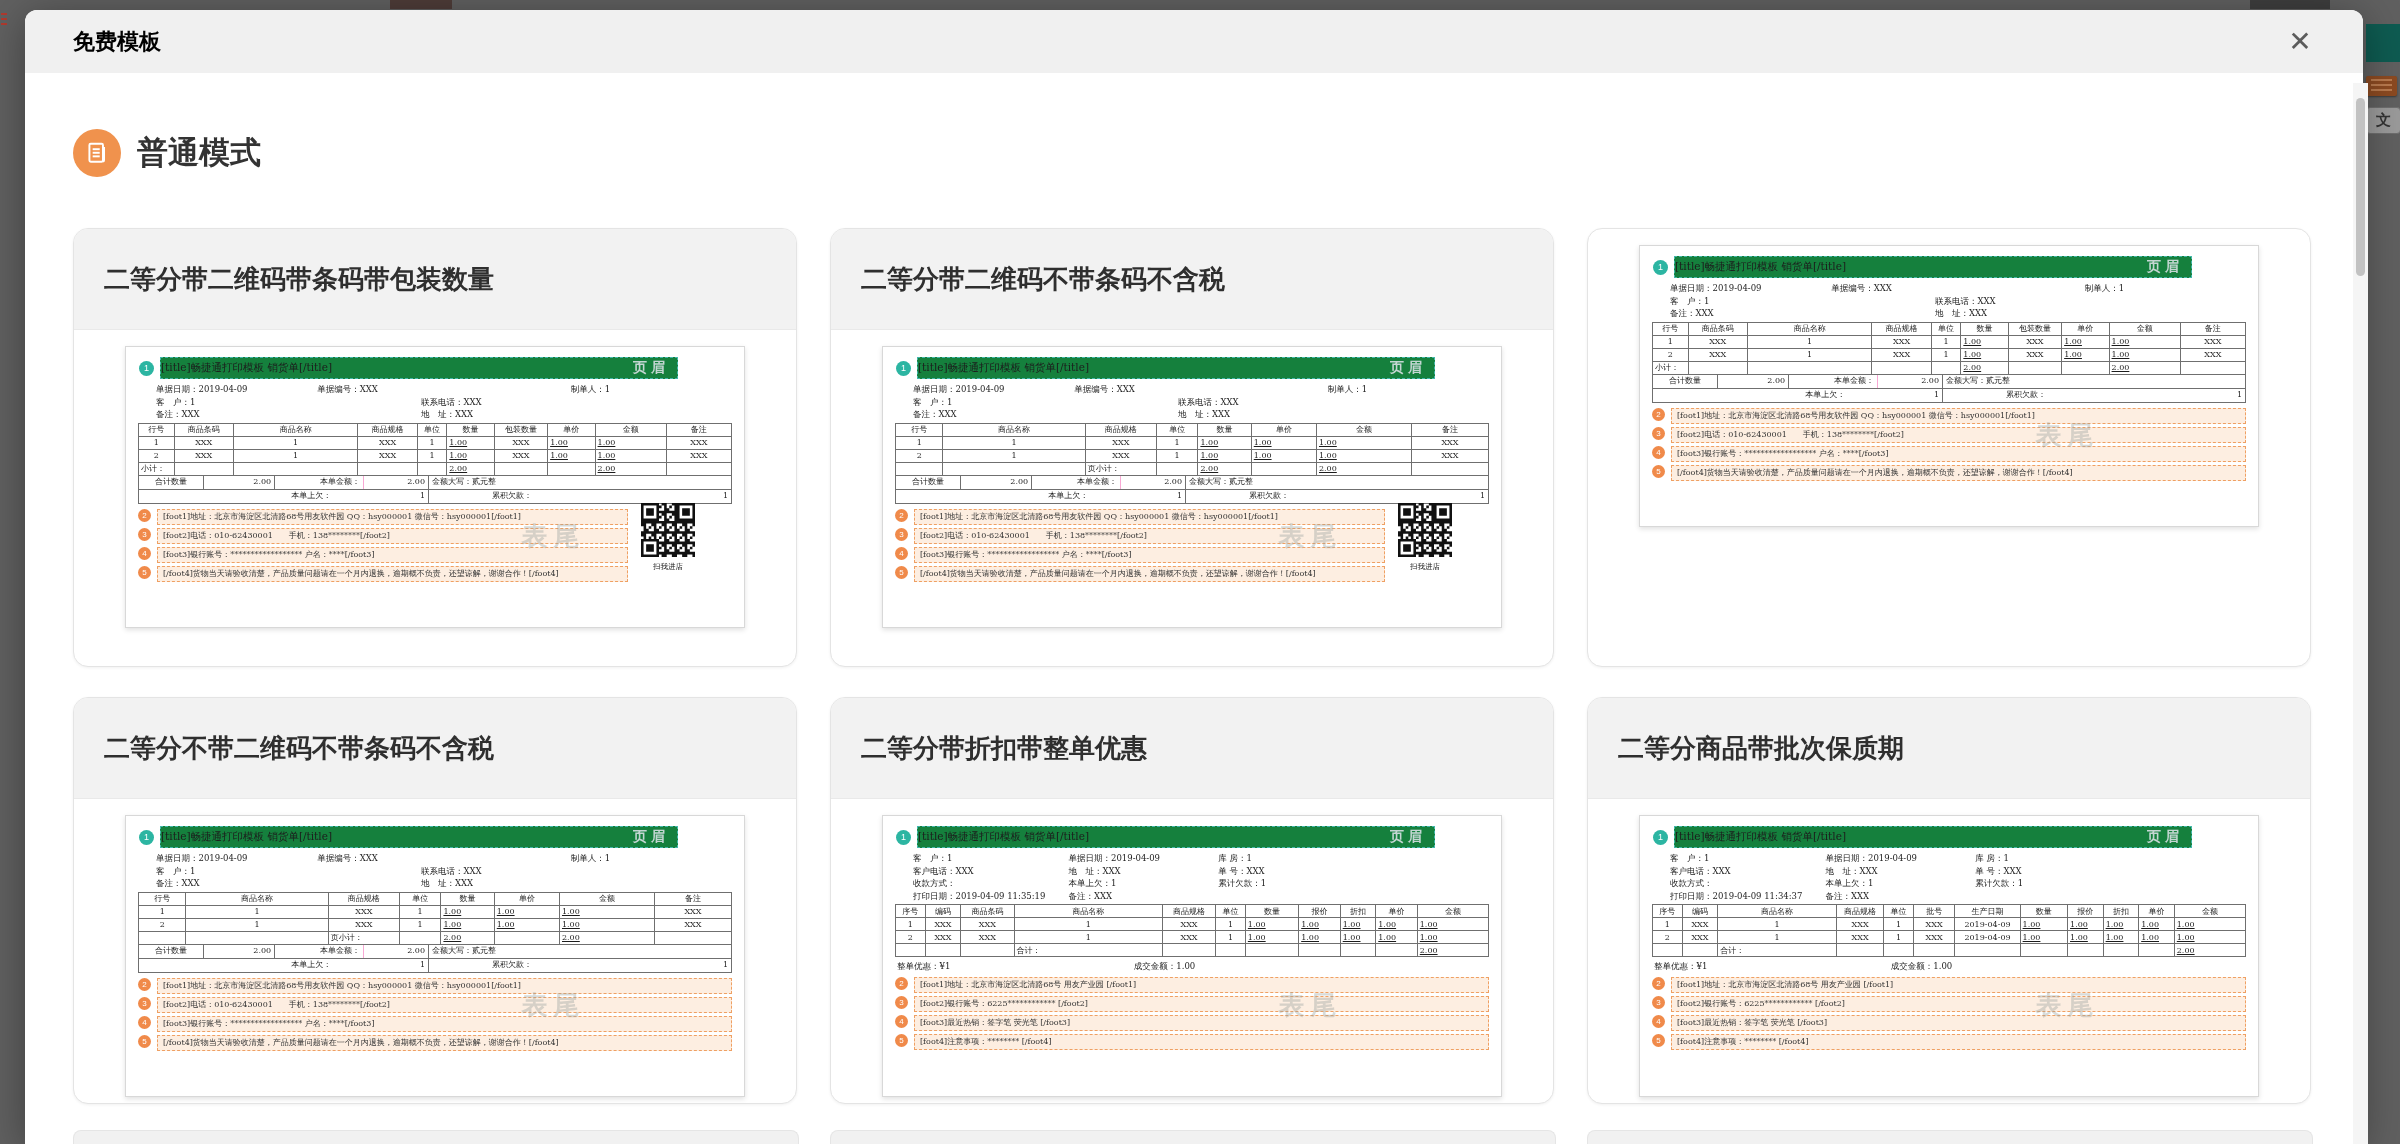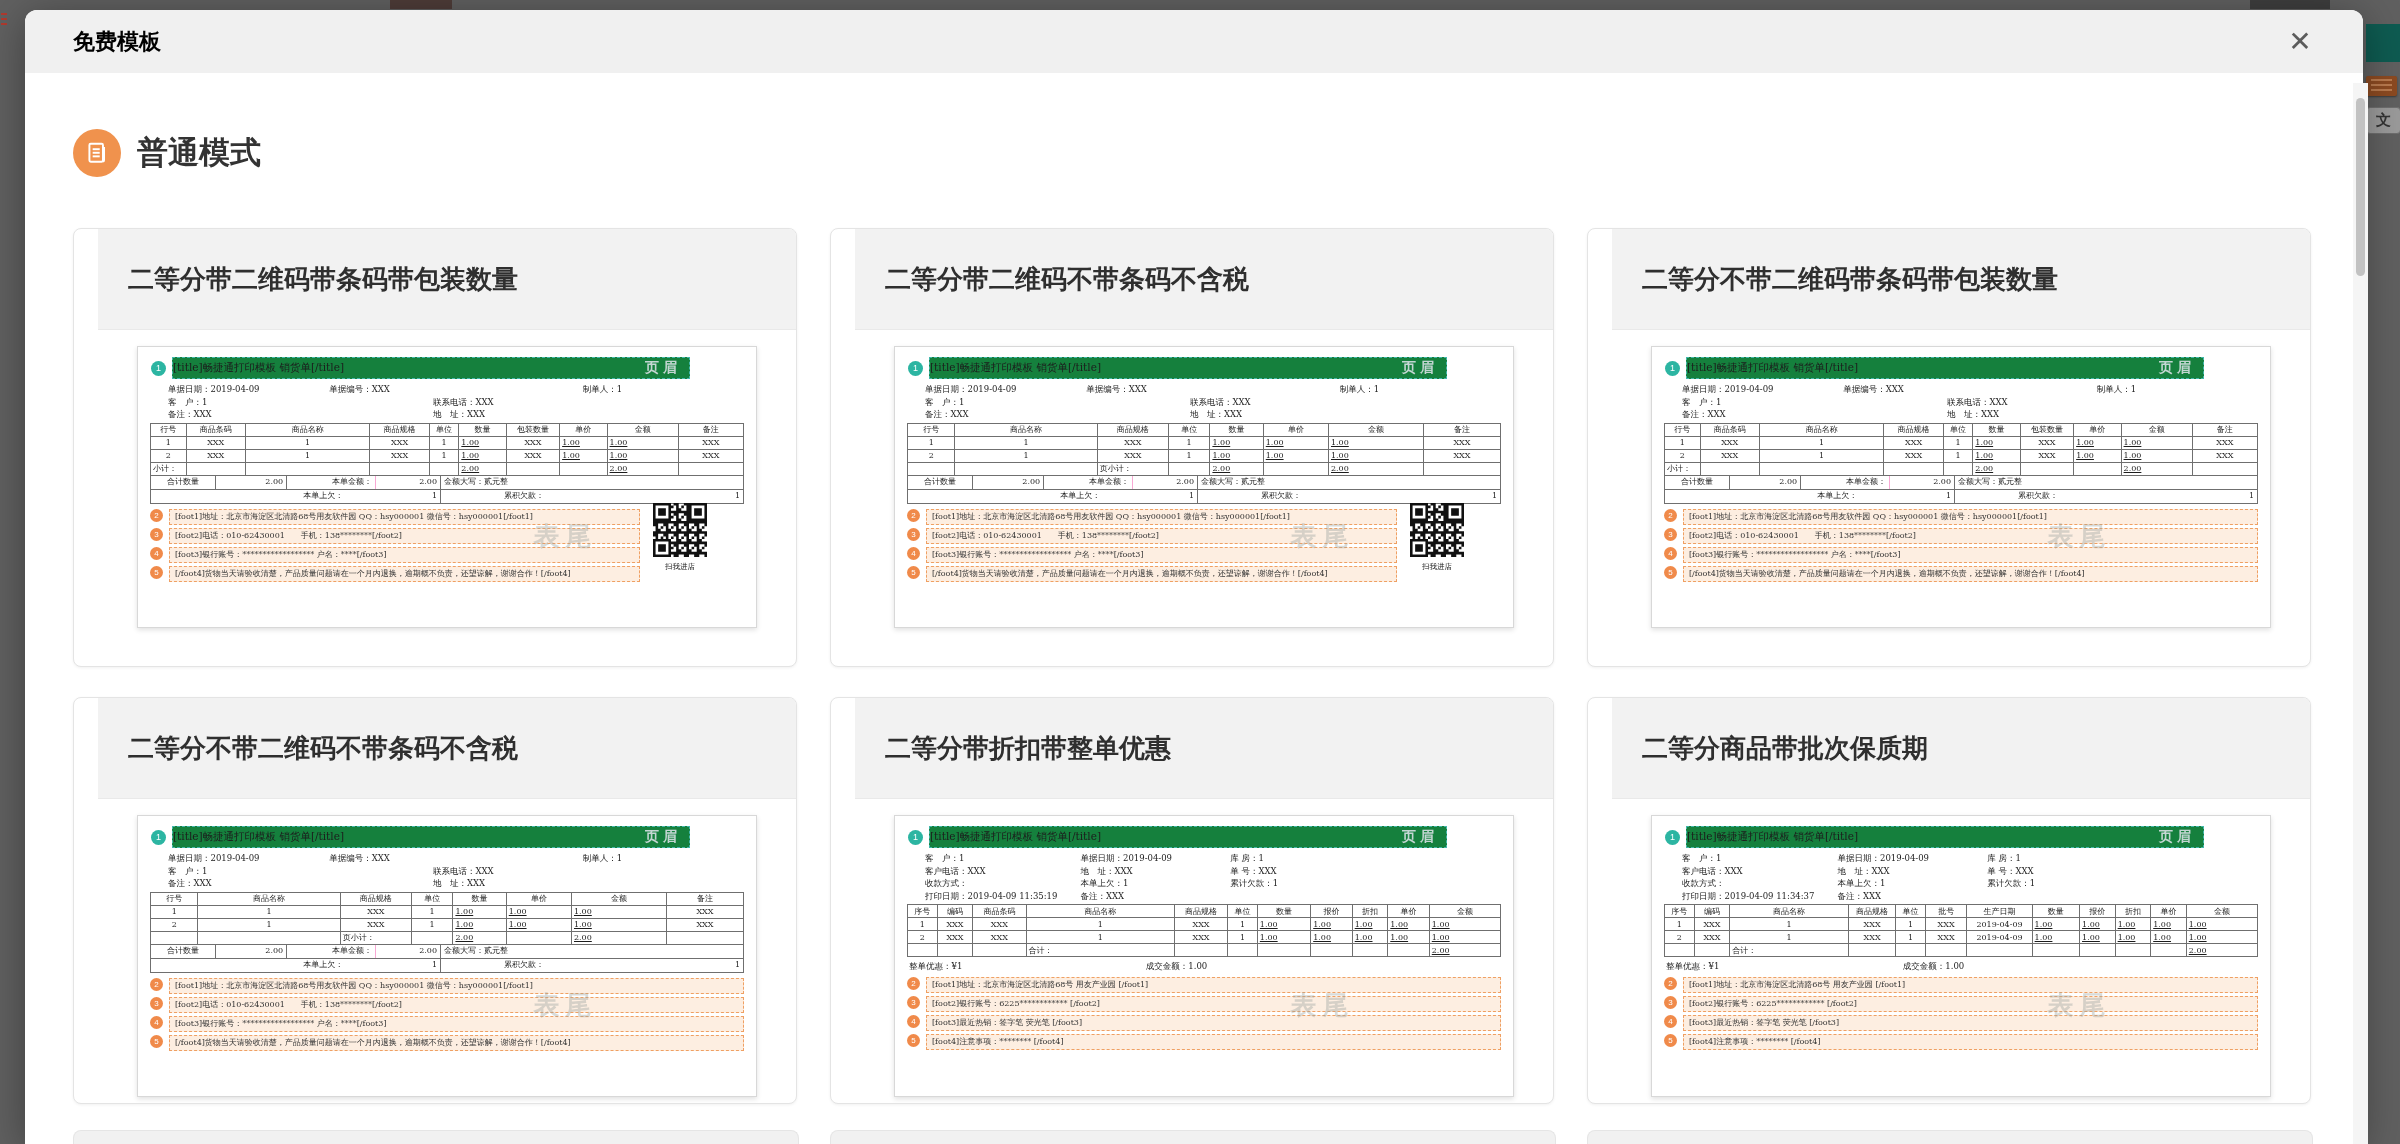--- a/index.html
+++ b/index.html
@@ -30,22 +30,22 @@
   .close-btn{position:absolute;right:44px;top:13px;width:38px;height:38px;border:none;background:transparent;
     font-size:28px;color:#5c5c5c;cursor:pointer;line-height:38px;text-align:center;padding:0;}
   
   .section-row{position:absolute;left:48px;top:119px;display:flex;align-items:center;gap:16px;}
   .section-icon{width:48px;height:48px;border-radius:50%;background:#f0924d;display:flex;
     align-items:center;justify-content:center;flex:none;}
   .section-title{font-size:31px;font-weight:bold;color:#333;}
   
   .cards-grid{position:absolute;left:48px;top:218px;display:grid;
     grid-template-columns:724px 724px 724px;column-gap:33px;row-gap:30px;}
-  .card{background:#fff;border:1px solid #e4e4e4;border-radius:8px;overflow:hidden;
-    box-shadow:0 1px 3px rgba(0,0,0,.06);cursor:pointer;padding-left:24px;}
+  .card{background:#fff;border:1px solid #e4e4e4;border-radius:15px;overflow:hidden;
+    box-shadow:0 1px 3px rgba(0,0,0,.06);cursor:pointer;}
   .card.row1{height:437px;}
   .card.row2{height:405px;}
   .card-header{height:100px;background:#f2f2f2;border-bottom:1px solid #e9e9e9;display:flex;align-items:center;
     padding-left:30px;font-size:26px;font-weight:bold;color:#2f2f2f;}
   .card-body{position:relative;display:flex;justify-content:center;padding-top:16px;}
   
   .peek{position:absolute;top:1120px;width:724px;height:14px;background:#f1f1f1;
     border:1px solid #e5e5e5;border-bottom:none;border-radius:8px 8px 0 0;}
   .peek.p1{left:48px;}.peek.p2{left:805px;}.peek.p3{left:1562px;}
   
@@ -375,21 +375,20 @@
               </div>
             </div>
             <div class="qrbox"><svg viewBox="0 0 21 21" width="54" height="54">
                 <path d="M8 0h1v1h-1zM9 0h1v1h-1zM12 0h1v1h-1zM13 0h1v1h-1zM7 1h1v1h-1zM9 1h1v1h-1zM11 1h1v1h-1zM13 1h1v1h-1zM9 2h1v1h-1zM10 2h1v1h-1zM13 2h1v1h-1zM7 3h1v1h-1zM8 3h1v1h-1zM9 3h1v1h-1zM10 3h1v1h-1zM11 3h1v1h-1zM12 3h1v1h-1zM13 3h1v1h-1zM8 4h1v1h-1zM9 4h1v1h-1zM12 4h1v1h-1zM13 4h1v1h-1zM7 5h1v1h-1zM9 5h1v1h-1zM11 5h1v1h-1zM13 5h1v1h-1zM9 6h1v1h-1zM10 6h1v1h-1zM13 6h1v1h-1zM0 7h1v1h-1zM1 7h1v1h-1zM2 7h1v1h-1zM3 7h1v1h-1zM4 7h1v1h-1zM5 7h1v1h-1zM6 7h1v1h-1zM7 7h1v1h-1zM8 7h1v1h-1zM9 7h1v1h-1zM10 7h1v1h-1zM11 7h1v1h-1zM12 7h1v1h-1zM13 7h1v1h-1zM14 7h1v1h-1zM15 7h1v1h-1zM16 7h1v1h-1zM17 7h1v1h-1zM18 7h1v1h-1zM19 7h1v1h-1zM20 7h1v1h-1zM0 8h1v1h-1zM1 8h1v1h-1zM4 8h1v1h-1zM5 8h1v1h-1zM8 8h1v1h-1zM9 8h1v1h-1zM12 8h1v1h-1zM13 8h1v1h-1zM16 8h1v1h-1zM17 8h1v1h-1zM20 8h1v1h-1zM1 9h1v1h-1zM3 9h1v1h-1zM5 9h1v1h-1zM7 9h1v1h-1zM9 9h1v1h-1zM11 9h1v1h-1zM13 9h1v1h-1zM15 9h1v1h-1zM17 9h1v1h-1zM19 9h1v1h-1zM1 10h1v1h-1zM2 10h1v1h-1zM5 10h1v1h-1zM6 10h1v1h-1zM9 10h1v1h-1zM10 10h1v1h-1zM13 10h1v1h-1zM14 10h1v1h-1zM17 10h1v1h-1zM18 10h1v1h-1zM0 11h1v1h-1zM1 11h1v1h-1zM2 11h1v1h-1zM3 11h1v1h-1zM4 11h1v1h-1zM5 11h1v1h-1zM6 11h1v1h-1zM7 11h1v1h-1zM8 11h1v1h-1zM9 11h1v1h-1zM10 11h1v1h-1zM11 11h1v1h-1zM12 11h1v1h-1zM13 11h1v1h-1zM14 11h1v1h-1zM15 11h1v1h-1zM16 11h1v1h-1zM17 11h1v1h-1zM18 11h1v1h-1zM19 11h1v1h-1zM20 11h1v1h-1zM0 12h1v1h-1zM1 12h1v1h-1zM4 12h1v1h-1zM5 12h1v1h-1zM8 12h1v1h-1zM9 12h1v1h-1zM12 12h1v1h-1zM13 12h1v1h-1zM16 12h1v1h-1zM17 12h1v1h-1zM20 12h1v1h-1zM1 13h1v1h-1zM3 13h1v1h-1zM5 13h1v1h-1zM7 13h1v1h-1zM9 13h1v1h-1zM11 13h1v1h-1zM13 13h1v1h-1zM15 13h1v1h-1zM17 13h1v1h-1zM19 13h1v1h-1zM9 14h1v1h-1zM10 14h1v1h-1zM13 14h1v1h-1zM14 14h1v1h-1zM17 14h1v1h-1zM18 14h1v1h-1zM7 15h1v1h-1zM8 15h1v1h-1zM9 15h1v1h-1zM10 15h1v1h-1zM11 15h1v1h-1zM12 15h1v1h-1zM13 15h1v1h-1zM14 15h1v1h-1zM15 15h1v1h-1zM16 15h1v1h-1zM17 15h1v1h-1zM18 15h1v1h-1zM19 15h1v1h-1zM20 15h1v1h-1zM8 16h1v1h-1zM9 16h1v1h-1zM12 16h1v1h-1zM13 16h1v1h-1zM16 16h1v1h-1zM17 16h1v1h-1zM20 16h1v1h-1zM7 17h1v1h-1zM9 17h1v1h-1zM11 17h1v1h-1zM13 17h1v1h-1zM15 17h1v1h-1zM17 17h1v1h-1zM19 17h1v1h-1zM9 18h1v1h-1zM10 18h1v1h-1zM13 18h1v1h-1zM14 18h1v1h-1zM17 18h1v1h-1zM18 18h1v1h-1zM7 19h1v1h-1zM8 19h1v1h-1zM9 19h1v1h-1zM10 19h1v1h-1zM11 19h1v1h-1zM12 19h1v1h-1zM13 19h1v1h-1zM14 19h1v1h-1zM15 19h1v1h-1zM16 19h1v1h-1zM17 19h1v1h-1zM18 19h1v1h-1zM19 19h1v1h-1zM20 19h1v1h-1zM8 20h1v1h-1zM9 20h1v1h-1zM12 20h1v1h-1zM13 20h1v1h-1zM16 20h1v1h-1zM17 20h1v1h-1zM20 20h1v1h-1zM0 0h7v7h-7zM1 1v5h5v-5zM2 2h3v3h-3zM0 14h7v7h-7zM1 15v5h5v-5zM2 16h3v3h-3zM14 0h7v7h-7zM15 1v5h5v-5zM16 2h3v3h-3z" fill="#111" fill-rule="evenodd"></path>
               </svg><div class="cap">扫我进店</div></div>
             <div class="wm-foot">表尾</div>
           </div>
         </div>
       </div>
       <div class="card row1">
-        <div class="card-header">二等分不带二维码带条码带包装数量</div>
         <div class="card-body">
           <div class="sheet">
             <div class="sheet-title">
               <span class="badge teal">1</span>
               <div class="title-band">[title]畅捷通打印模板 销货单[/title]<span class="wm-head">页眉</span></div>
             </div>
             <div class="fields fAB">
               <div class="frow">
                 <span>单据日期：2019-04-09</span>
                 <span>单据编号：XXX</span>

